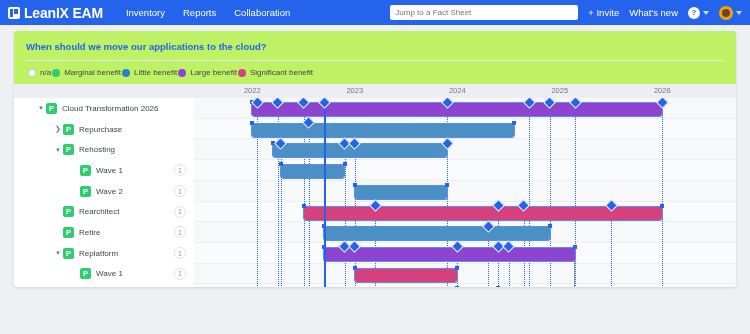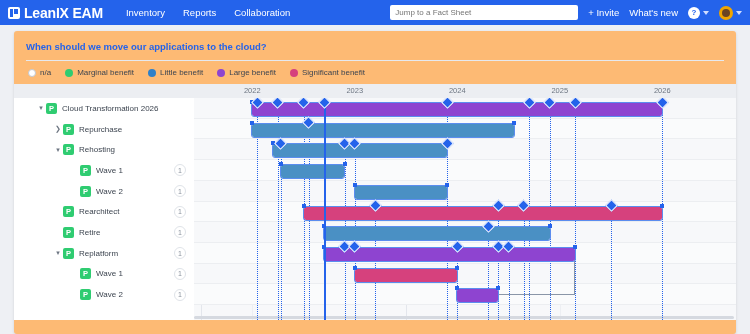--- a/index.html
+++ b/index.html
@@ -66,34 +66,34 @@
     background: #f0a500; position: relative; overflow: hidden;
   }
   .avatar::after {
     content: ""; position: absolute; left: 3px; top: 3px;
     width: 8px; height: 8px; border-radius: 50%; background: #6b4423;
   }
 
   
   .card {
     position: absolute; left: 14px; top: 31px;
-    width: 722px; height: 303px;
-    background: #fdba74; border-radius: 3px;
+    width: 722px; height: 256px;
+    background: #bef264; border-radius: 3px;
     box-shadow: 0 1px 3px rgba(0,0,0,.12);
     overflow: hidden;
   }
   .card-title {
     font-size: 9.5px; font-weight: bold; color: #2463eb;
     padding: 10px 12px 8px 12px;
   }
   .card-divider { height: 1px; background: #e6e9ee; margin: 0 12px; }
 
   
   .legend {
-    display: flex; align-items: center; gap: 14px;
+    display: flex; align-items: center; gap: 1px;
     padding: 7px 12px 7px 14px;
   }
   .legend-item { display: flex; align-items: center; gap: 4px; cursor: pointer; }
   .legend-dot { width: 8px; height: 8px; border-radius: 50%; flex: none; }
   .legend-dot.hollow { background: #fff; border: 1px solid #c3c8d0; }
   .legend-label { font-size: 8px; color: #3d4550; white-space: nowrap; }
 
   
   .gantt { position: relative; height: 236px; }
   .gantt-header {

